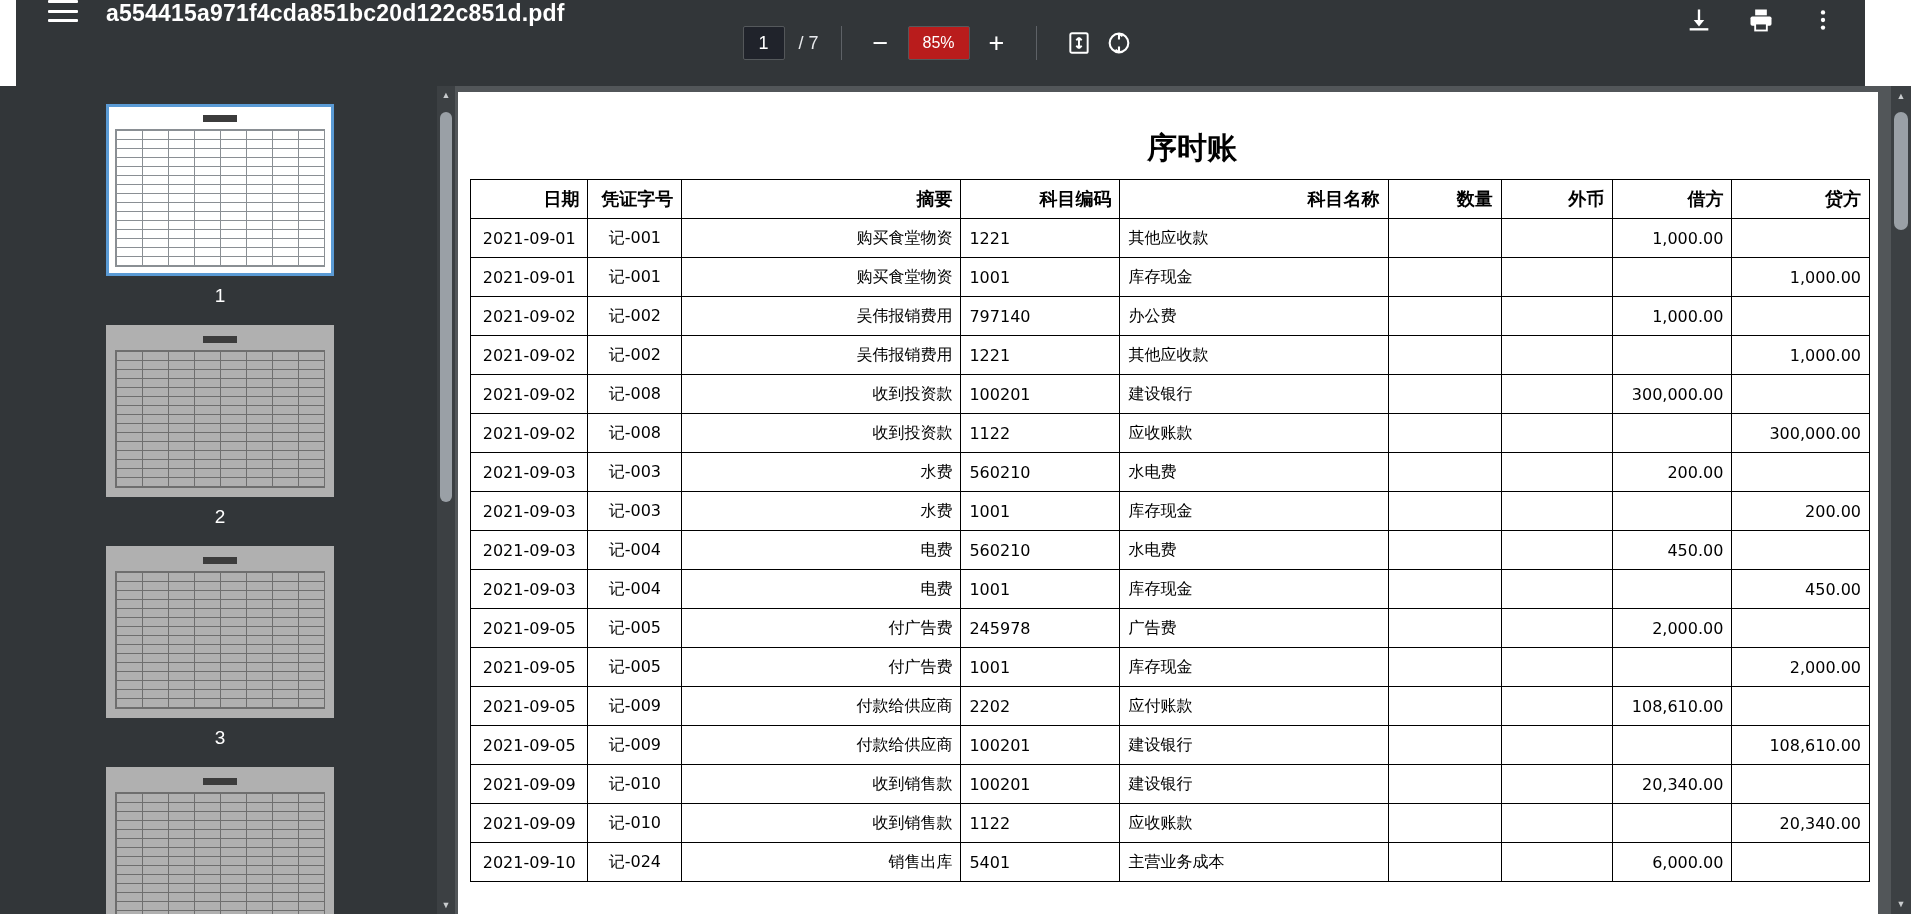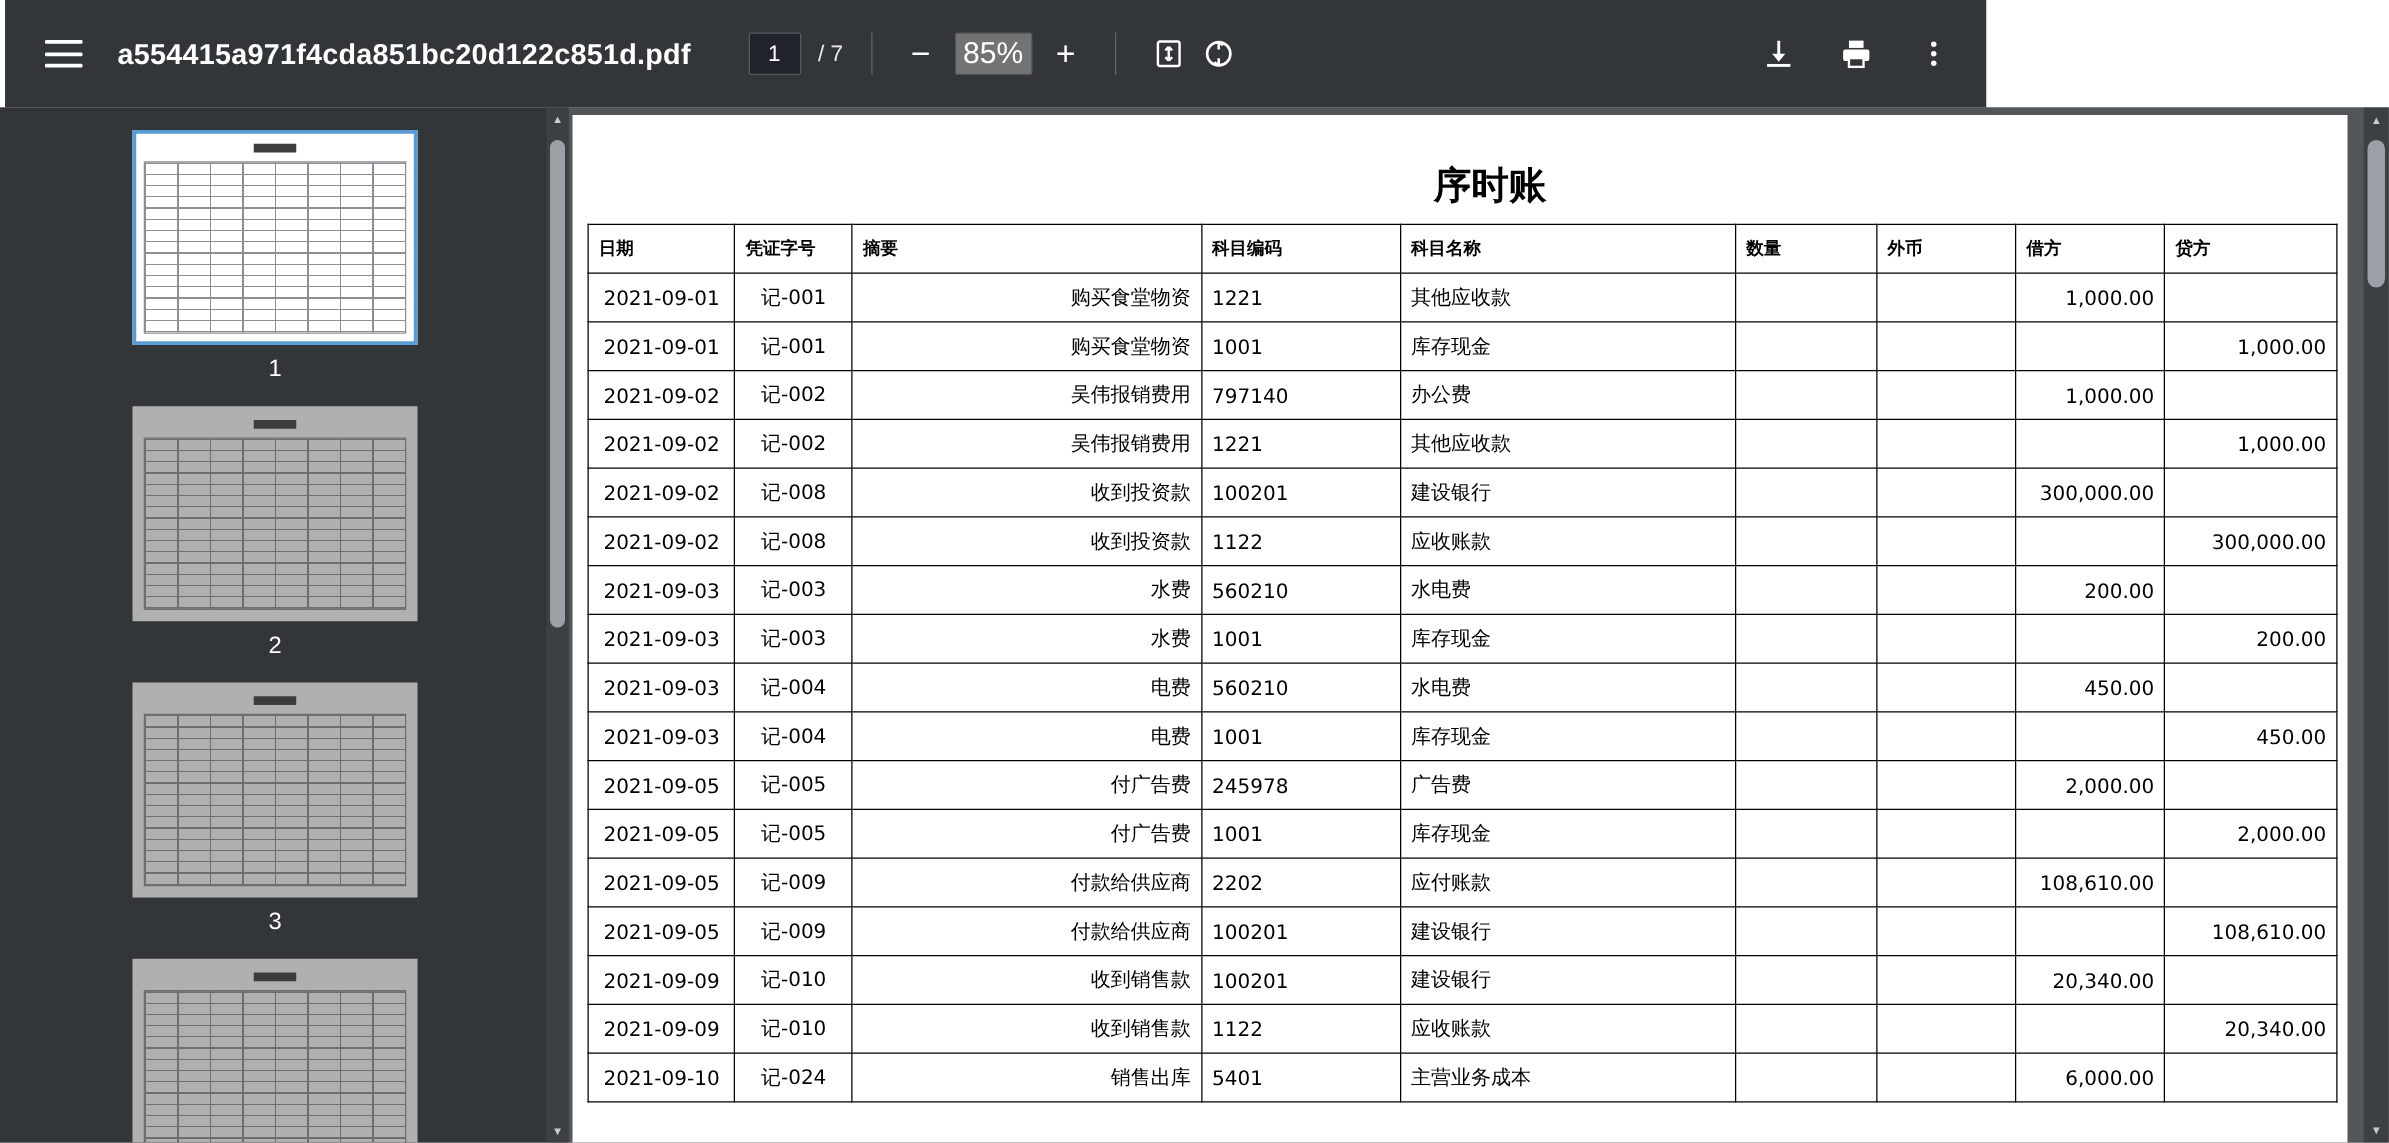--- a/index.html
+++ b/index.html
@@ -6,24 +6,24 @@
   html, body {
     margin: 0; padding: 0;
     width: 1911px; height: 914px;
     overflow: hidden;
     font-family: "Liberation Sans", sans-serif;
     background: #ffffff;
   }
 
   
   .toolbar {
-    position: absolute; top: 0; left: 4px;
-    width: 1585px; height: 86px;
+    position: absolute; top: 0; left: 16px;
+    width: 1849px; height: 86px;
     background: #323639;
-    display: flex; align-items: center;
+    display: flex; align-items: flex-start;
     color: #ffffff;
   }
   .hamburger {
     width: 30px; height: 22px;
     margin-left: 32px; margin-right: 28px;
     display: flex; flex-direction: column; justify-content: space-between;
     cursor: pointer;
   }
   .hamburger span { display: block; height: 3px; background: #ffffff; border-radius: 1px; }
 
@@ -48,22 +48,22 @@
   .divider { width: 1px; height: 34px; background: #5f6368; margin: 0 22px; }
 
   .zoom-btn {
     width: 34px; height: 34px;
     display: flex; align-items: center; justify-content: center;
     font-size: 27px; line-height: 1; color: #ffffff; cursor: pointer;
     user-select: none;
   }
   .zoom-val {
     min-width: 62px; height: 34px;
-    background: #737373; border: 1px solid #55595c; border-radius: 2px;
-    color: #ffffff; font-size: 24px;
+    background: #b91c1c; border: 1px solid #55595c; border-radius: 2px;
+    color: #ffffff; font-size: 16px;
     display: flex; align-items: center; justify-content: center;
     margin: 12px 10px;
   }
   .icon-btn {
     width: 40px; height: 40px;
     display: flex; align-items: center; justify-content: center;
     cursor: pointer;
   }
   .tb-right {
     position: absolute; right: 22px;
@@ -155,21 +155,21 @@
     width: 1400px;
     font-family: "DejaVu Sans", "Liberation Sans", sans-serif;
   }
   table.ledger th, table.ledger td {
     border: 1px solid #000000;
     height: 39px;
     font-size: 16px;
     font-weight: normal;
     padding: 0 8px;
   }
-  table.ledger th { font-weight: bold; text-align: left; font-size: 14px; }
+  table.ledger th { font-weight: bold; text-align: right; font-size: 18px; }
   .c-date  { width: 122px; text-align: center; }
   .c-voucher { width: 96px; text-align: center; }
   .c-desc  { width: 300px; text-align: right; }
   .c-code  { width: 166px; text-align: left; }
   .c-name  { width: 288px; text-align: left; }
   .c-qty   { width: 120px; }
   .c-fx    { width: 118px; }
   .c-debit { width: 120px; text-align: right; }
   .c-credit{ width: 140px; text-align: right; }
 

